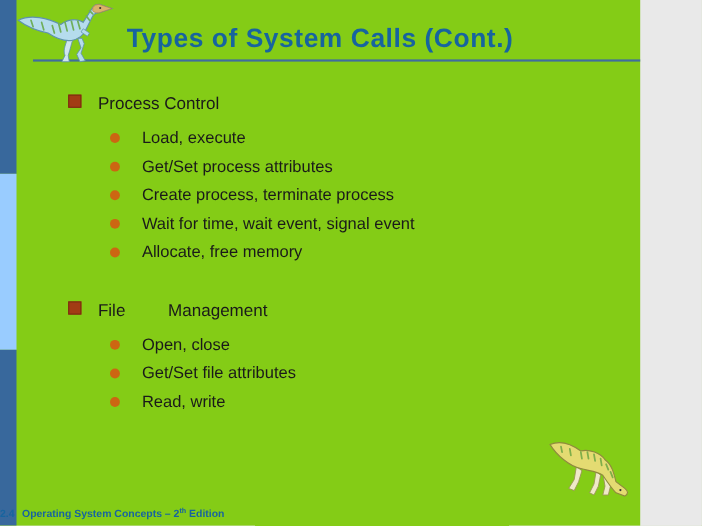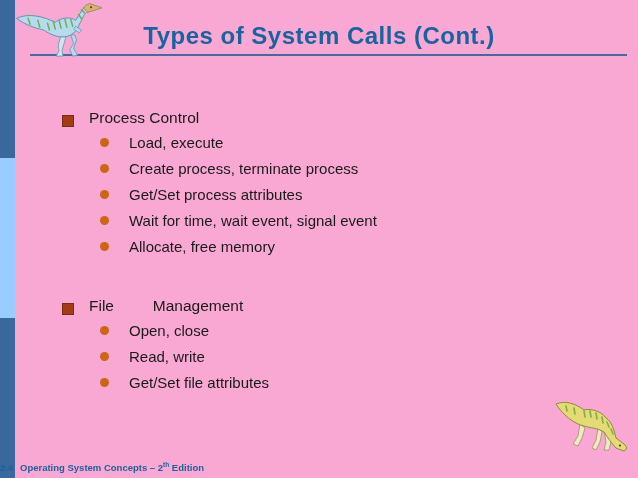--- a/index.html
+++ b/index.html
@@ -1,22 +1,22 @@
 <!DOCTYPE html>
 <html style="--accent: #17649f; --underline: #3f6e9e; --sidebar-dark: #38689c; --sidebar-light: #99ccff; --bullet-square: #a23c14; --bullet-round: #cc6612; --text: #1a1a1a;"><head>
 <meta charset="utf-8">
 <style>
   html, body { margin: 0; padding: 0; background: #e9e9e9; }
   * { box-sizing: border-box; }
 
   .slide {
     position: relative;
-    width: 638px;
+    width: 582px;
     height: 478px;
-    background: #f9a8d4;
+    background: #84cc16;
     overflow: hidden;
     font-family: "Liberation Sans", sans-serif;
     color: var(--text, #1a1a1a);
   }
 
   
   .sidebar { position: absolute; left: 0; top: 0; width: 15px; height: 478px; }
   .sidebar .seg-dark-top    { position: absolute; top: 0;    left: 0; width: 100%; height: 158px; background: var(--sidebar-dark, #38689c); }
   .sidebar .seg-light       { position: absolute; top: 158px; left: 0; width: 100%; height: 160px; background: var(--sidebar-light, #99ccff); }
   .sidebar .seg-dark-bottom { position: absolute; top: 318px; left: 0; width: 100%; height: 160px; background: var(--sidebar-dark, #38689c); }
@@ -40,21 +40,21 @@
   }
 
   
   .dino-top { position: absolute; left: 14px; top: 1px; width: 98px; height: 60px; z-index: 2; }
   .dino-bottom { position: absolute; right: 2px; top: 398px; width: 82px; height: 60px; }
 
   
   .content { position: absolute; left: 62px; top: 86px; right: 16px; }
   .section + .section { margin-top: 32px; }
 
-  .l1-row { display: flex; align-items: flex-end; height: 24px; margin-bottom: 2px; margin-top: 17px; }
+  .l1-row { display: flex; align-items: flex-start; height: 24px; margin-bottom: 2px; }
   .sq {
     width: 12px; height: 12px;
     background: var(--bullet-square, #a23c14);
     border: 1px solid #7c2d0e;
     flex: 0 0 auto;
   }
   .l1-label { margin-left: 15px; font-size: 15.5px; white-space: pre; }
 
   .l2-row { display: flex; align-items: center; height: 26px; padding-left: 38px; }
   .dot {
@@ -117,25 +117,25 @@
         <div class="l1-row">
           <span class="sq"></span>
           <span class="l1-label">Process Control</span>
         </div>
         <div class="l2-row">
           <span class="dot"></span>
           <span class="l2-label">Load, execute</span>
         </div>
         <div class="l2-row">
           <span class="dot"></span>
-          <span class="l2-label">Create process, terminate process</span>
+          <span class="l2-label">Get/Set process attributes</span>
         </div>
         <div class="l2-row">
           <span class="dot"></span>
-          <span class="l2-label">Get/Set process attributes</span>
+          <span class="l2-label">Create process, terminate process</span>
         </div>
         <div class="l2-row">
           <span class="dot"></span>
           <span class="l2-label">Wait for time, wait event, signal event</span>
         </div>
         <div class="l2-row">
           <span class="dot"></span>
           <span class="l2-label">Allocate, free memory</span>
         </div>
       </div>
@@ -143,25 +143,25 @@
         <div class="l1-row">
           <span class="sq"></span>
           <span class="l1-label">File&nbsp;&nbsp;&nbsp;&nbsp;&nbsp;&nbsp;&nbsp;&nbsp;&nbsp;Management</span>
         </div>
         <div class="l2-row">
           <span class="dot"></span>
           <span class="l2-label">Open, close</span>
         </div>
         <div class="l2-row">
           <span class="dot"></span>
-          <span class="l2-label">Read, write</span>
+          <span class="l2-label">Get/Set file attributes</span>
         </div>
         <div class="l2-row">
           <span class="dot"></span>
-          <span class="l2-label">Get/Set file attributes</span>
+          <span class="l2-label">Read, write</span>
         </div>
       </div>
     </div>
 
   <svg class="dino-bottom" viewBox="0 0 82 60" aria-hidden="true">
     <path d="M26,26 L24,38 L19,46 L24,48 L28,40 L31,30 Z" fill="#efe9c8" stroke="#9a9456" stroke-width="0.8"></path>
     <path d="M44,30 L42,42 L38,50 L42,52 L46,44 L48,34 Z" fill="#efe9c8" stroke="#9a9456" stroke-width="0.8"></path>
     <path d="M50,32 L52,44 L50,52 L55,52 L57,44 L55,34 Z" fill="#efe9c8" stroke="#9a9456" stroke-width="0.8"></path>
     <path d="M2,6 C12,2 22,6 30,12 C38,10 48,14 52,20 C58,24 60,32 62,40 L70,46 Q75,50 70,53 L62,50 C58,46 54,40 50,34 C44,30 36,30 30,28 C20,26 8,16 2,6 Z" fill="#e4db72" stroke="#8f8a3e" stroke-width="1"></path>
     <g stroke="#7fae4a" stroke-width="1.6" stroke-linecap="round">

